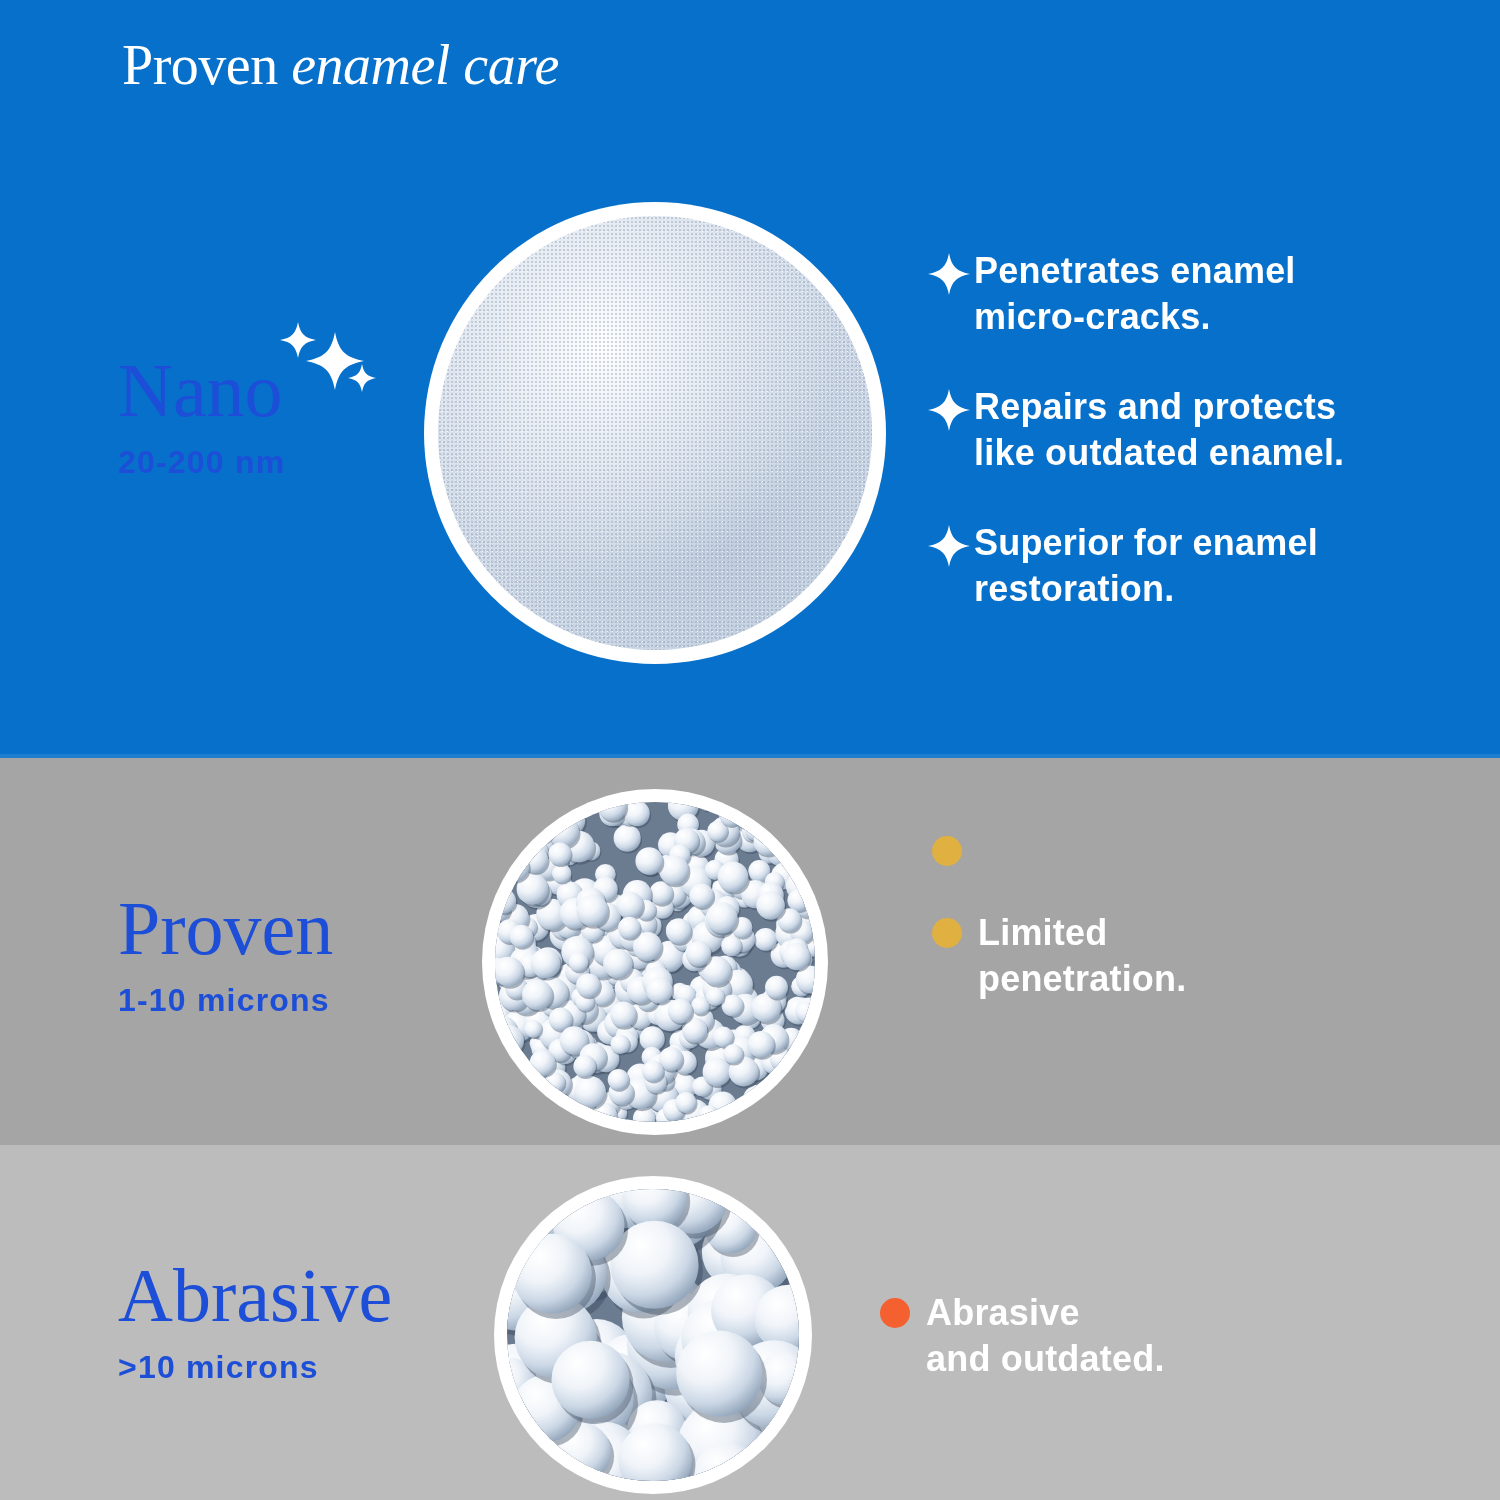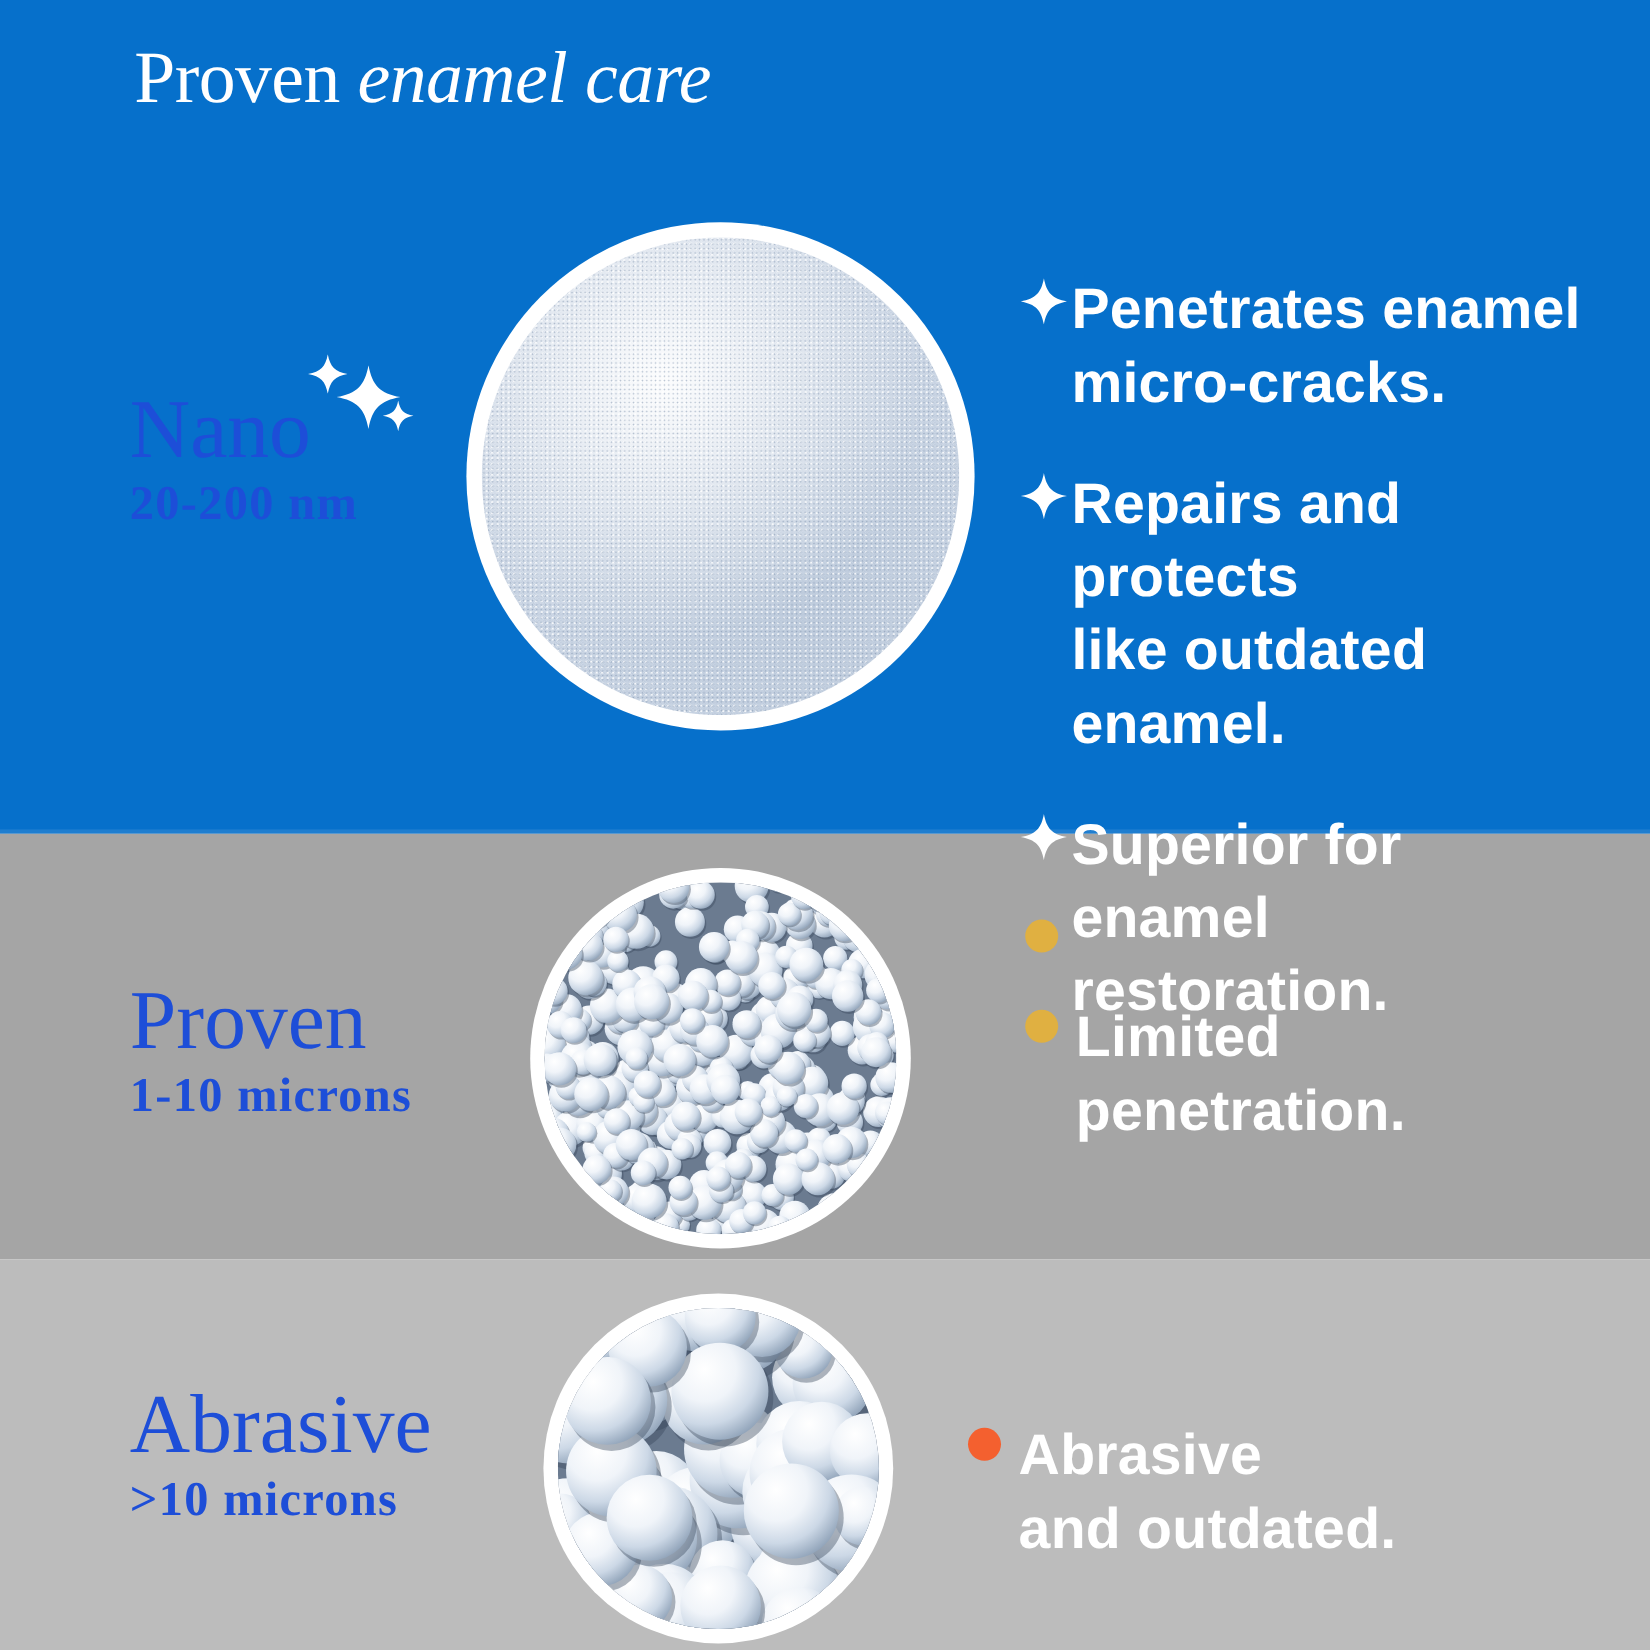--- a/index.html
+++ b/index.html
@@ -34,45 +34,45 @@
     background: rgba(255,255,255,0.10);
   }
 
   
   .title {
     position: absolute;
     left: 122px;
     top: 36px;
     color: #ffffff;
     font-family: "Liberation Serif", serif;
-    font-size: 67px;
+    font-size: 56px;
     line-height: 1.06;
     white-space: nowrap;
     letter-spacing: -0.5px;
   }
   .title .t-reg { font-style: normal; }
   .title .t-ital { font-style: italic; }
 
   
   .label-block { position: absolute; color: #1d4ed8; }
   .label-name {
     font-family: "Liberation Serif", serif;
     font-size: 76px;
     line-height: 1;
     white-space: nowrap;
     position: relative;
     display: inline-block;
   }
   .label-size {
-    font-family: Liberation Serif, serif;
+    font-family: Liberation Sans, sans-serif;
     font-weight: bold;
-    font-size: 44px;
+    font-size: 32px;
     line-height: 1;
     letter-spacing: 1.2px;
-    margin-top: 8px;
+    margin-top: 18px;
     white-space: nowrap;
   }
   .block-nano    { left: 118px; top: 352px; }
   .block-micro   { left: 118px; top: 890px; }
   .block-regular { left: 118px; top: 1257px; }
 
   
   .sparkle-cluster {
     position: absolute;
     left: 162px;
@@ -136,21 +136,21 @@
     flex: 0 0 auto;
     width: 46px;
     display: flex;
     justify-content: flex-start;
     align-items: flex-start;
   }
   .bullet-text {
     color: #ffffff;
     font-family: "Liberation Sans", sans-serif;
     font-weight: bold;
-    font-size: 52px;
+    font-size: 36px;
     line-height: 1.28;
     letter-spacing: 0.2px;
     white-space: pre-line;
   }
   .star-mark svg { width: 42px; height: 42px; display: block; fill: #ffffff; }
   .dot-mark {
     width: 30px; height: 30px;
     border-radius: 50%;
     display: block;
     margin-top: 8px;

